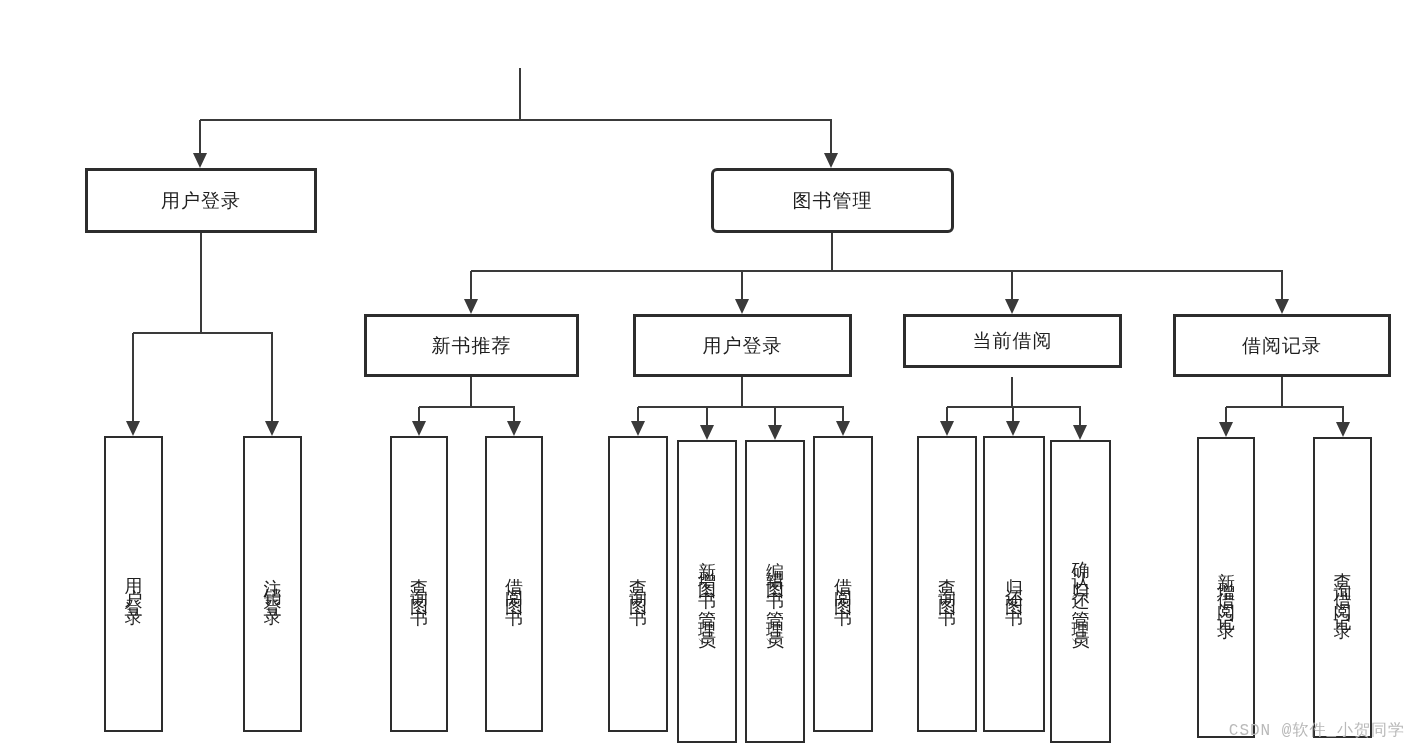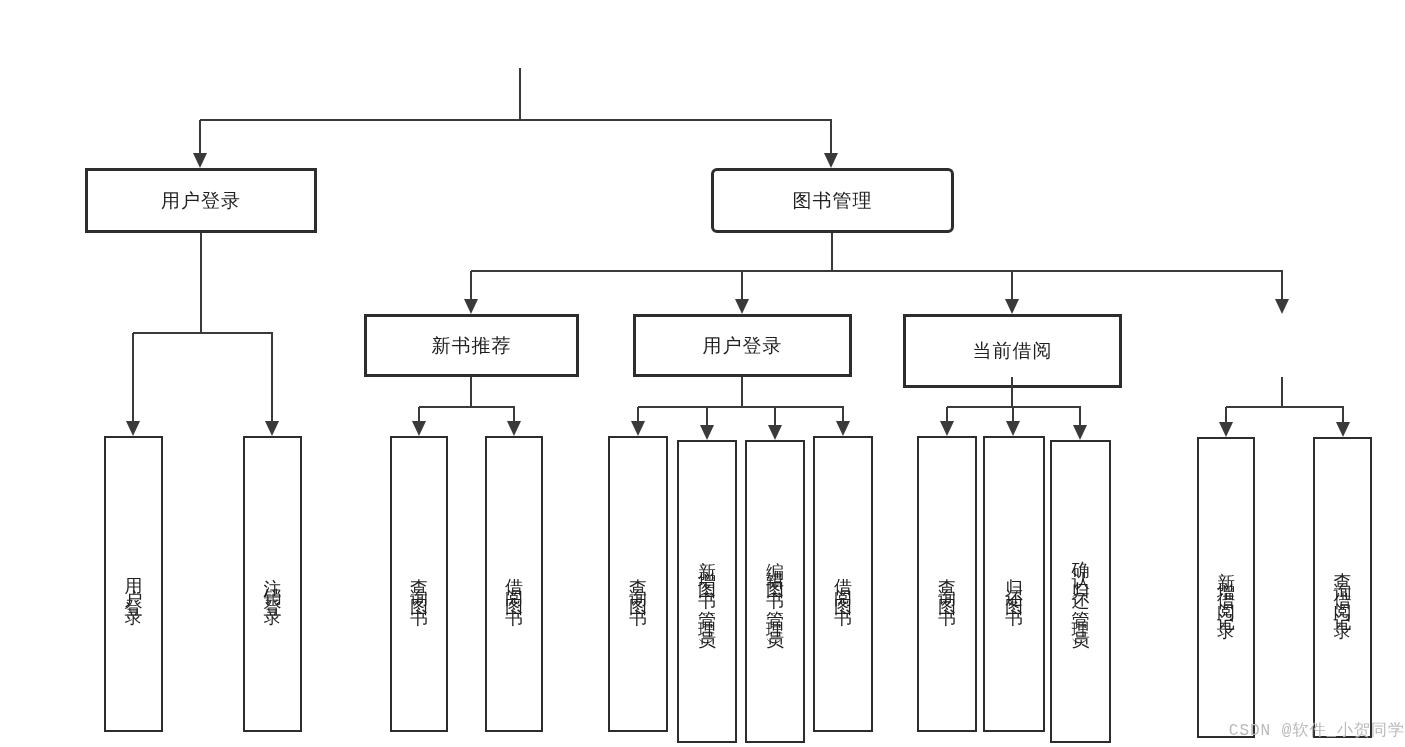--- a/index.html
+++ b/index.html
@@ -35,21 +35,21 @@
   .watermark{
     position:absolute;right:0;bottom:6px;font-size:16px;color:var(--wm);
     letter-spacing:1px;z-index:5;white-space:nowrap;font-family:Liberation Mono, monospace;
   }
   
   .n-root{left:18px;top:13px;width:1005px;height:55px;font-size:20px;}
   .n-user-login{left:85px;top:168px;width:232px;height:65px;}
   .n-book-mgmt{left:711px;top:168px;width:243px;height:65px;border-radius:6px;}
   .n-new-books{left:364px;top:314px;width:215px;height:63px;}
   .n-book-borrow{left:633px;top:314px;width:219px;height:63px;}
-  .n-current{left:903px;top:314px;width:219px;height:74px;}
+  .n-current{left:903px;top:314px;width:219px;height:54px;}
   .n-records{left:1173px;top:314px;width:218px;height:63px;}
   
   .l-a1{left:104px;top:436px;width:59px;height:296px;}
   .l-a2{left:243px;top:436px;width:59px;height:296px;}
   .l-b1{left:390px;top:436px;width:58px;height:296px;}
   .l-b2{left:485px;top:436px;width:58px;height:296px;}
   .l-c1{left:608px;top:436px;width:60px;height:296px;}
   .l-c2{left:677px;top:440px;width:60px;height:303px;}
   .l-c3{left:745px;top:440px;width:60px;height:303px;}
   .l-c4{left:813px;top:436px;width:60px;height:296px;}
@@ -73,20 +73,23 @@
   </div>
 
   <div class="hbox n-new-books">
     <span>新书推荐</span>
   </div>
   <div class="hbox n-book-borrow">
     <span>用户登录</span>
   </div>
   <div class="hbox n-current">
     <span>当前借阅</span>
+  </div>
+  <div class="hbox n-records">
+    <span>借阅记录</span>
   </div>
 
   <div class="vbox l-a1">
     <span class="vtext">用户登录</span>
   </div>
   <div class="vbox l-a2">
     <span class="vtext">注销登录</span>
   </div>
 
   <div class="vbox l-b1">

